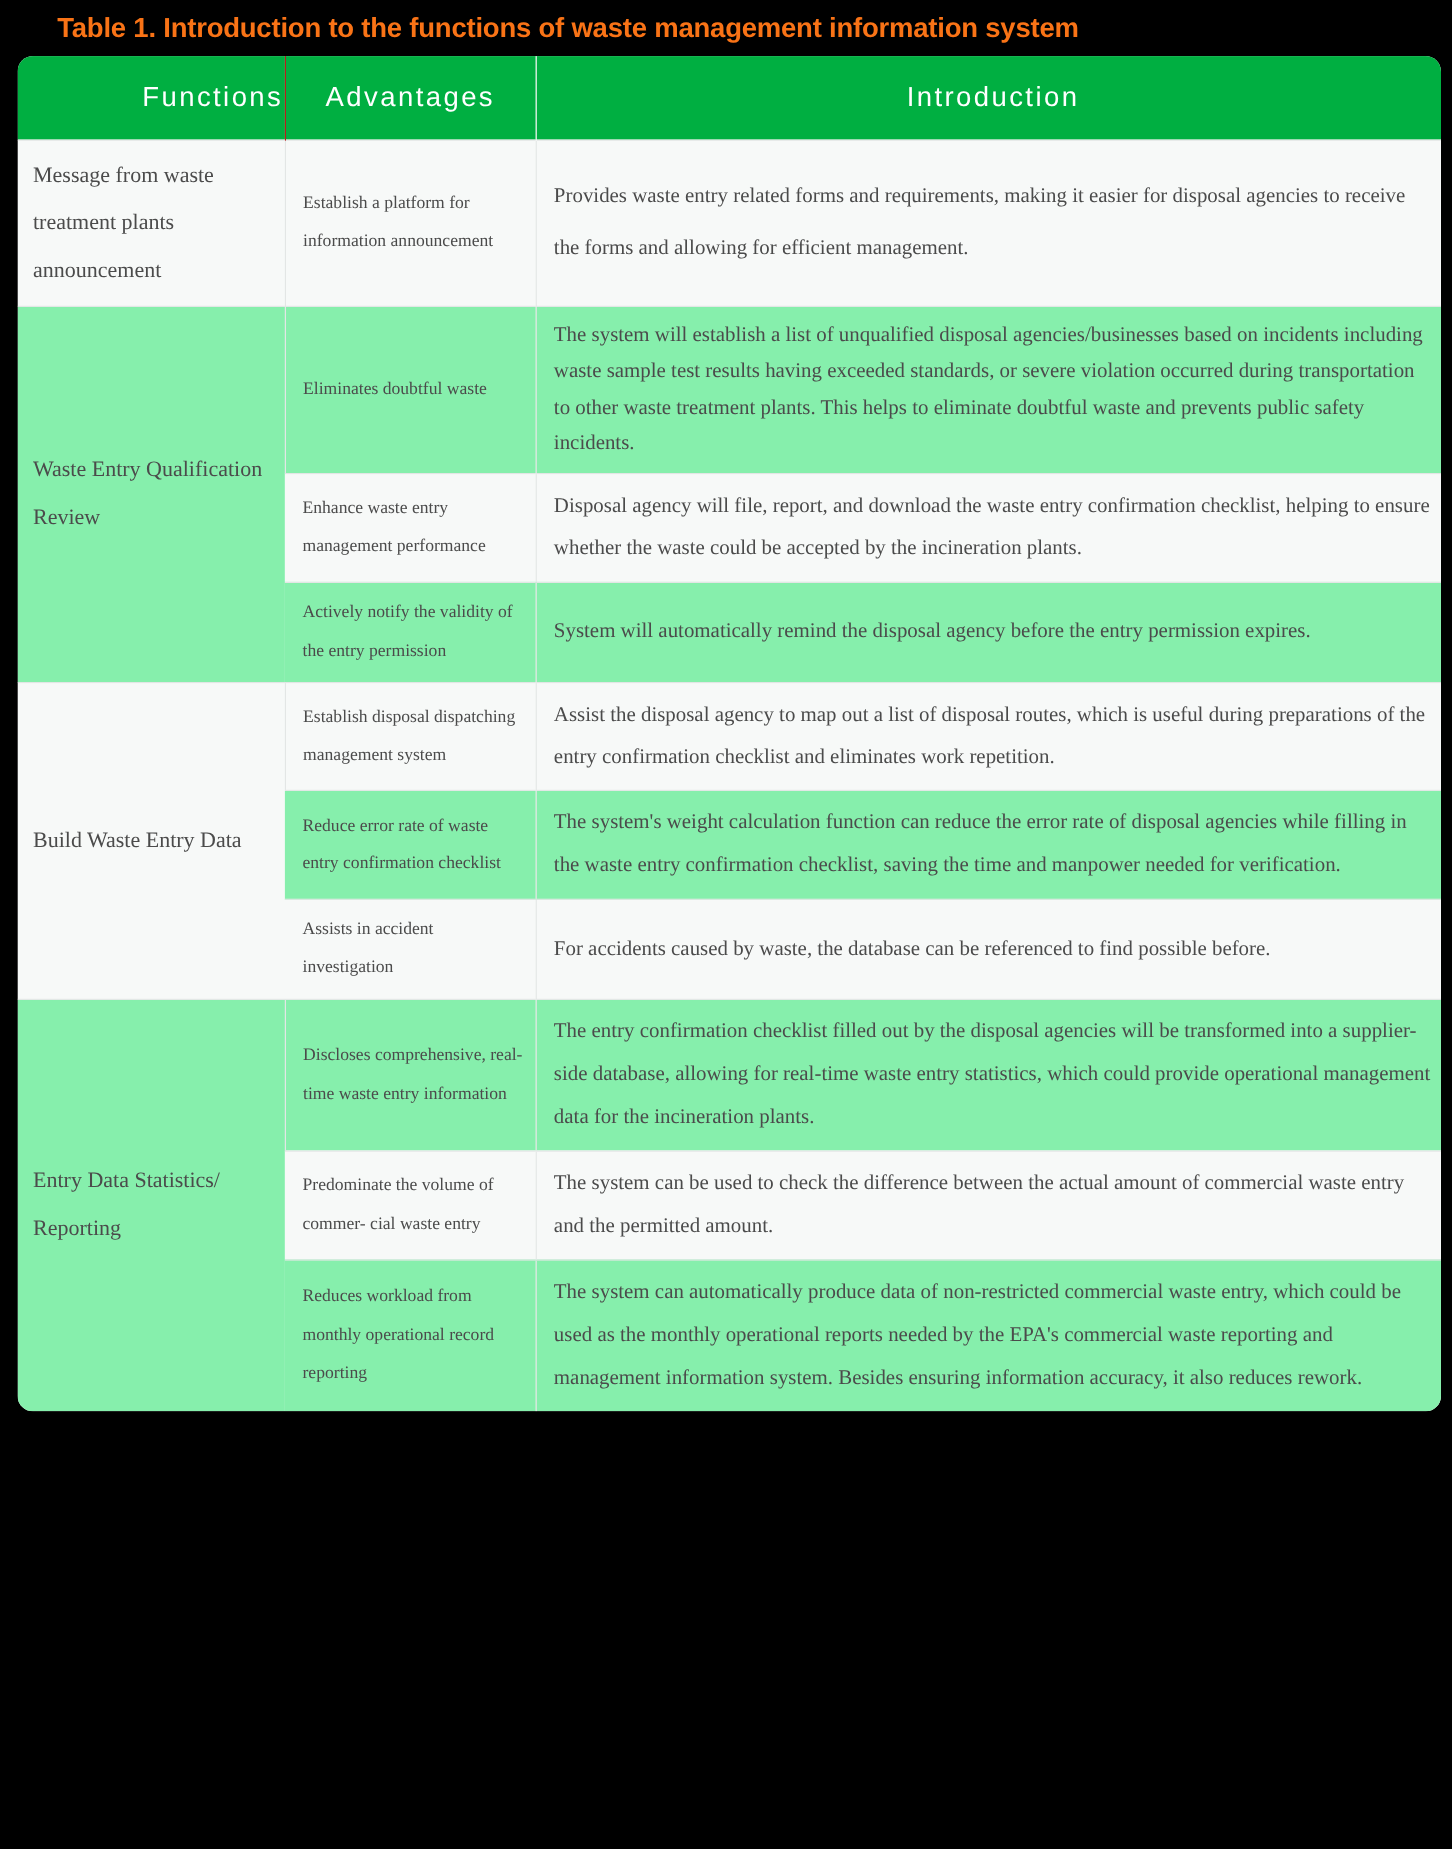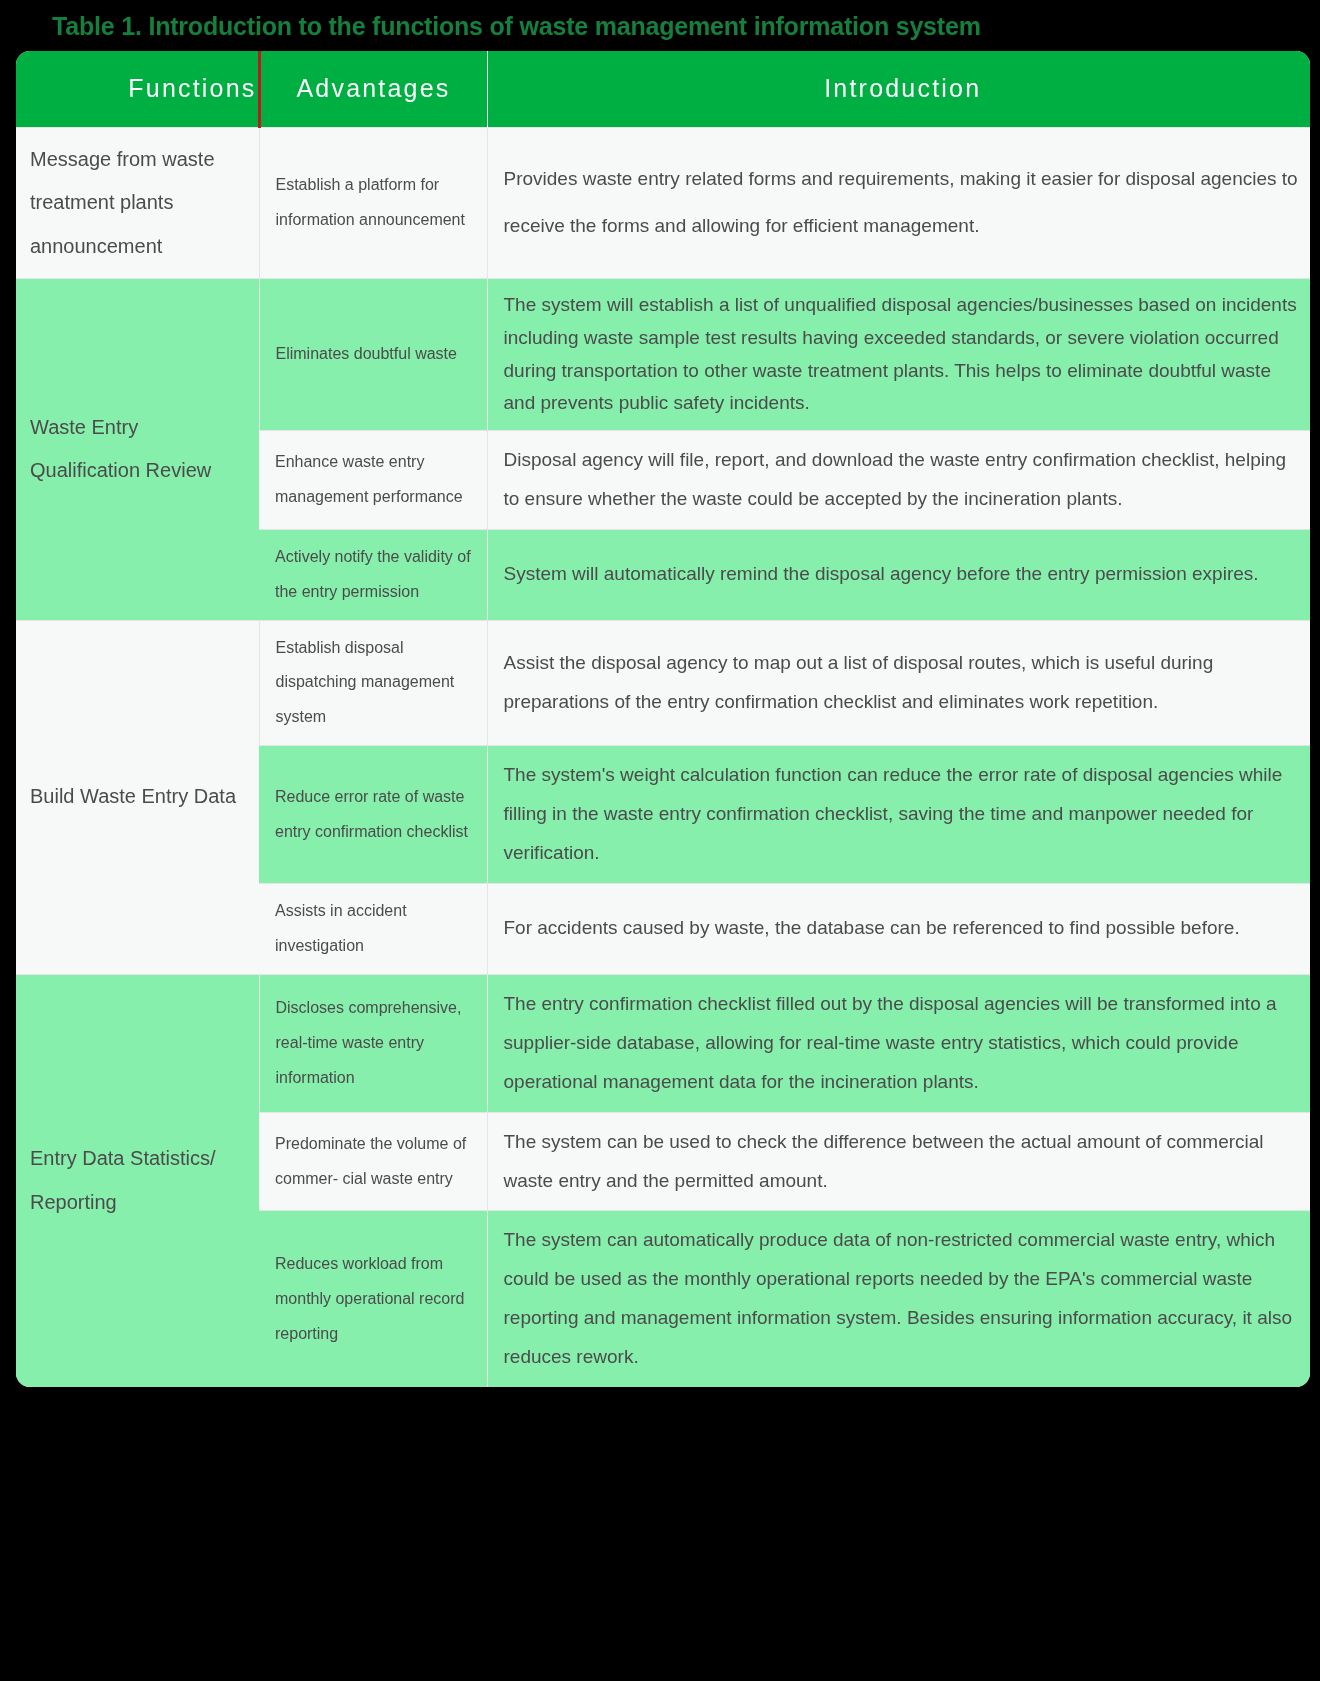--- a/index.html
+++ b/index.html
@@ -15,21 +15,21 @@
   }
   .page {
     position: relative;
     width: 1320px;
     height: 1681px;
     background: #000000;
     box-sizing: border-box;
     padding: 0 8px;
   }
   .caption {
-    color: #15803d;
+    color: #f97316;
     font-size: 25px;
     font-weight: 700;
     letter-spacing: -0.2px;
     padding: 13px 0 10px 44px;
     line-height: 1.1;
     white-space: nowrap;
   }
   .table-wrap {
     margin: 0 2px 0 8px;
     border-radius: 14px;
@@ -50,31 +50,32 @@
     background: #00af41;
     color: #ffffff;
     font-size: 25px;
     font-weight: 400;
     letter-spacing: 2.2px;
     height: 74px;
     vertical-align: middle;
     border: none;
   }
   thead th.h-func { text-align: right; }
-  thead th.h-adv  { text-align: center; border-left: 3px solid #b91c1c; }
+  thead th.h-adv  { text-align: center; border-left: 1px solid #b91c1c; }
   thead th.h-intro{ text-align: center; border-left: 1px solid #f7f9f8; margin-left: 40px; }
 
   tbody td {
     vertical-align: middle;
     font-size: 20px;
     color: #4b4b4b;
     border-top: 1px solid #e3e6e5;
     border-left: 1px solid #e3e6e5;
     padding: 10px 12px 10px 14px;
     box-sizing: border-box;
+    font-family: Liberation Serif, serif;
   }
   tbody td:first-child { border-left: none; }
 
   tbody tr.band-light td { background: #f7f9f8; }
   tbody tr.band-dark  td { background: #86efac; }
 
   td.func-cell {
     vertical-align: middle;
     line-height: 2.18;
     padding-left: 14px;

